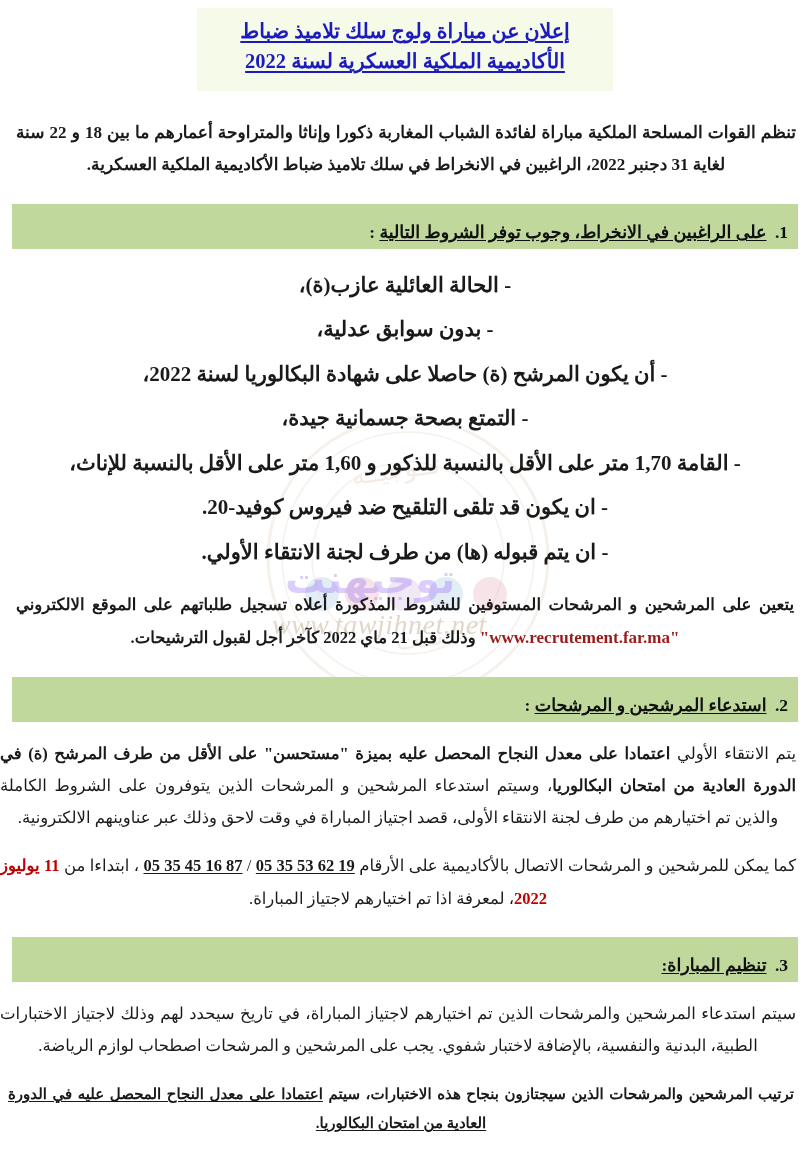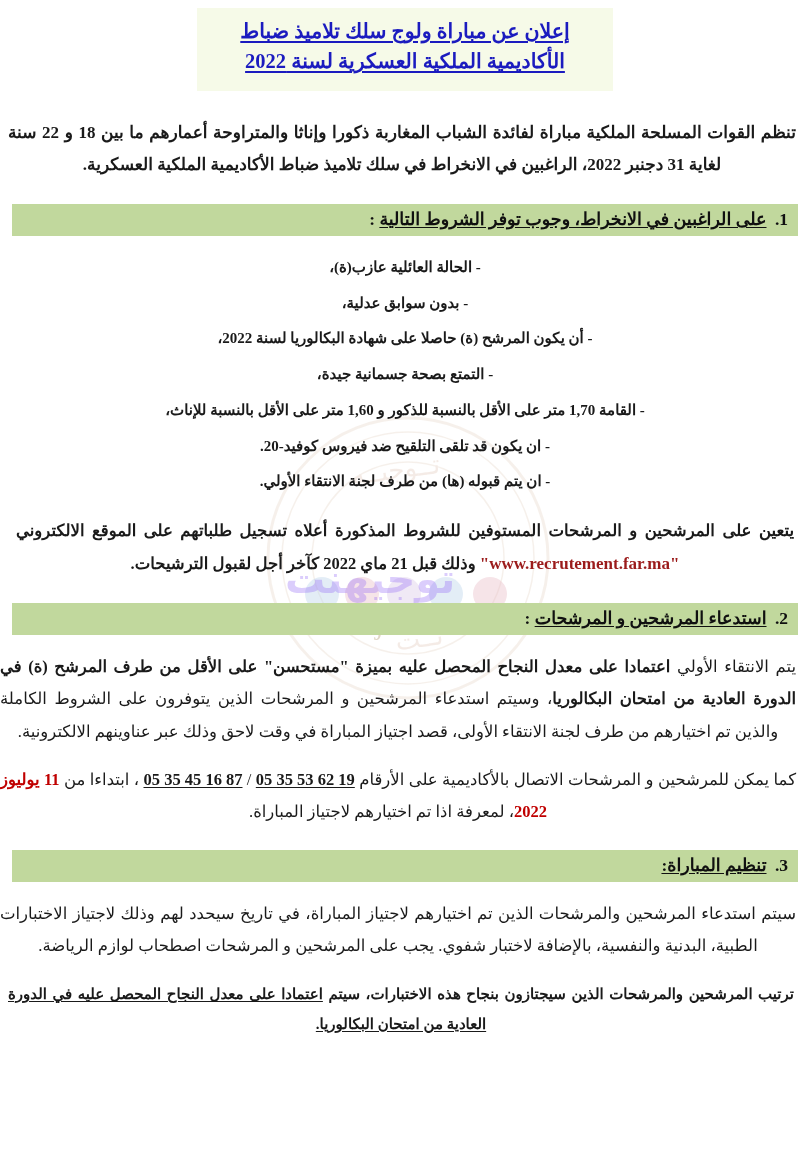--- a/index.html
+++ b/index.html
@@ -92,55 +92,55 @@
     font-weight: bold;
     font-size: 20.5px;
     line-height: 1.48;
     text-decoration: underline;
     text-underline-offset: 3px;
     letter-spacing: 0.4px;
     direction: rtl;
   }
 
   .intro {
-    margin: 26px 14px 0 8px;
+    margin: 26px 14px 0 16px;
     font-size: 17px;
     line-height: 1.92;
     text-align: justify;
     text-align-last: center;
     direction: rtl;
     font-weight: 600;
   }
   .intro b { font-weight: bold; }
 
   .sec-head {
     margin: 22px 12px 0 12px;
     background: #c1d89d;
-    padding: 5px 10px 6px 10px;
+    padding: 18px 10px 6px 10px;
     direction: rtl;
     font-size: 17.5px;
     font-weight: bold;
     text-align: right;
     color: #101010;
   }
   .sec-head .num {
     display: inline-block;
     direction: ltr;
     margin-left: 4px;
   }
   .sec-head .u { text-decoration: underline; text-underline-offset: 2px; }
 
   .bullets {
     margin: 14px 0 0 0;
     padding: 0;
     list-style: none;
     direction: rtl;
   }
   .bullets li {
-    font-size: 15px;
+    font-size: 21px;
     line-height: 1.45;
     padding: 7px 0 7px 0;
     text-align: center;
     font-weight: 600;
   }
 
   .para {
     margin: 14px 16px 12px 16px;
     font-size: 16.5px;
     line-height: 2.0;

